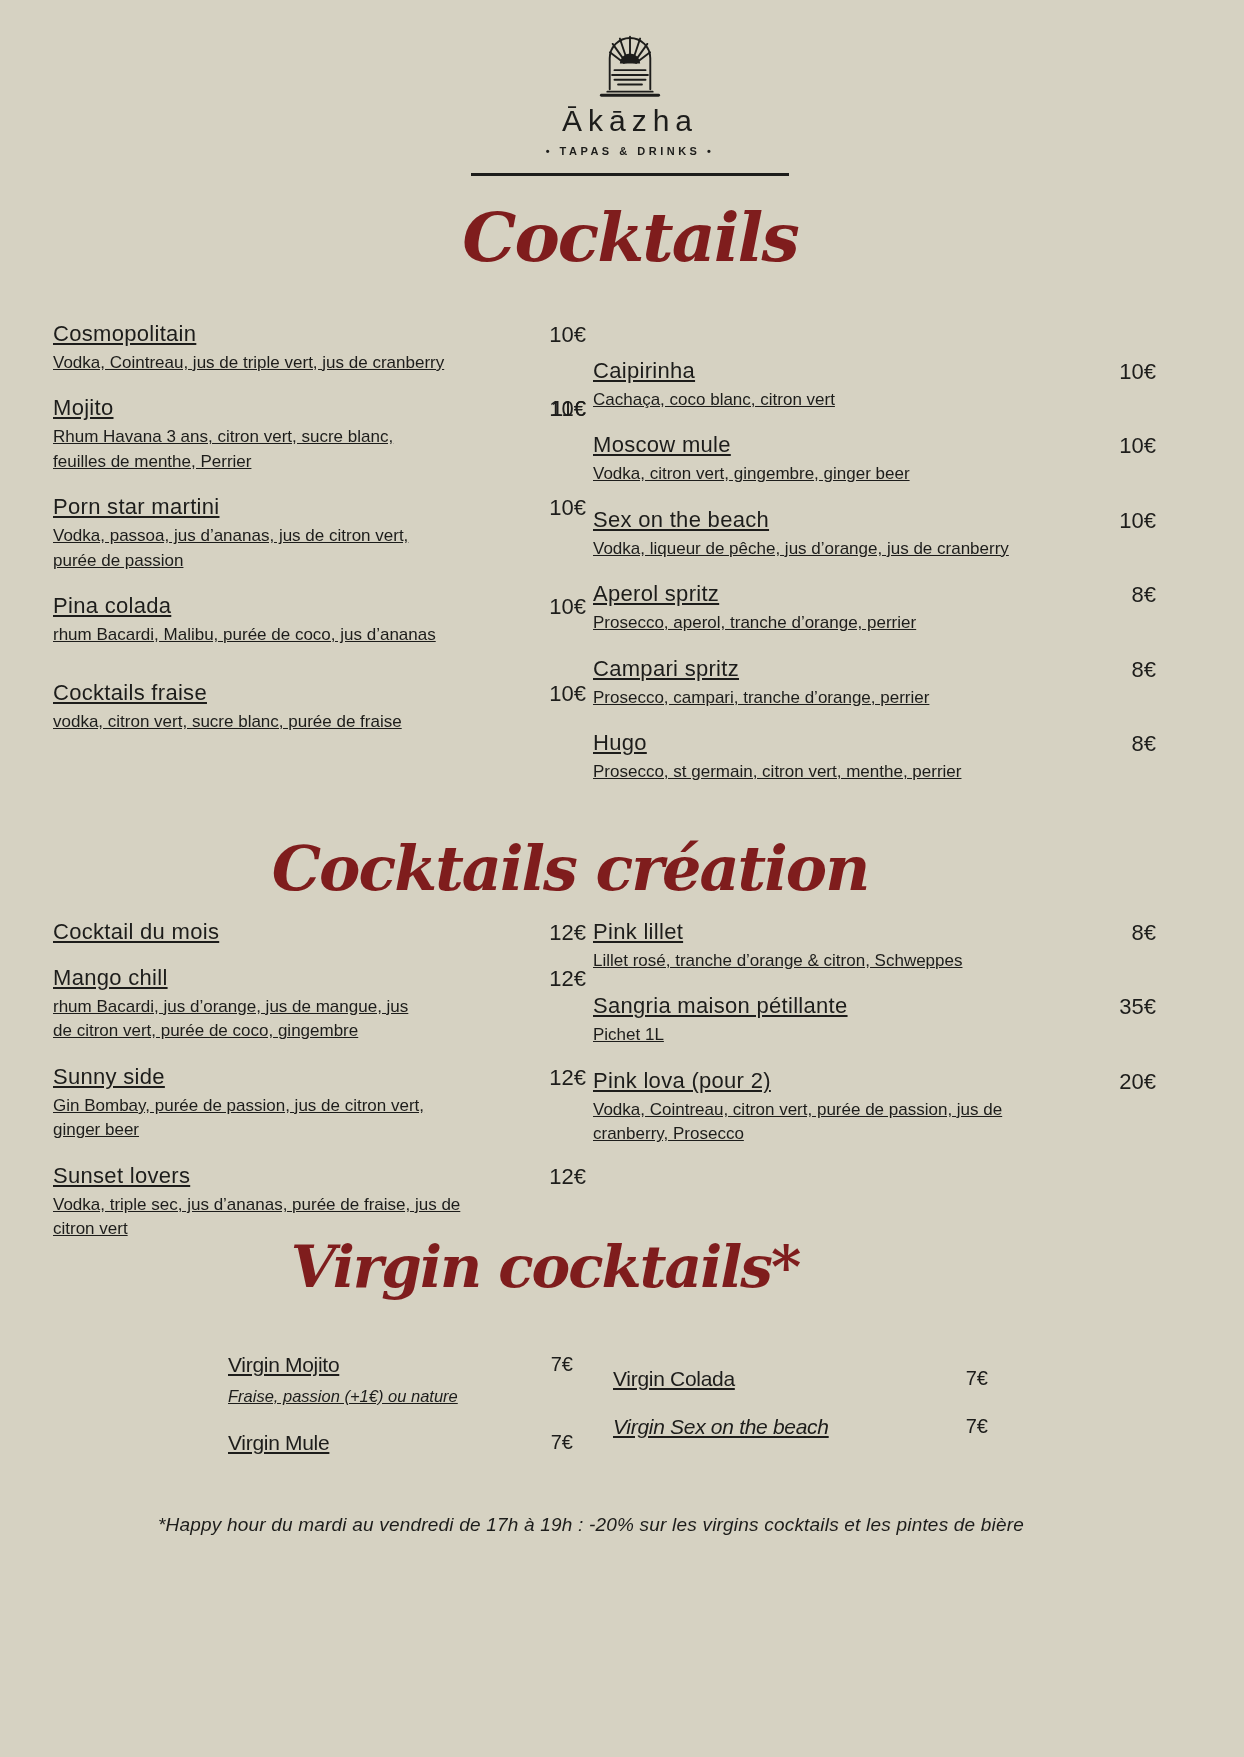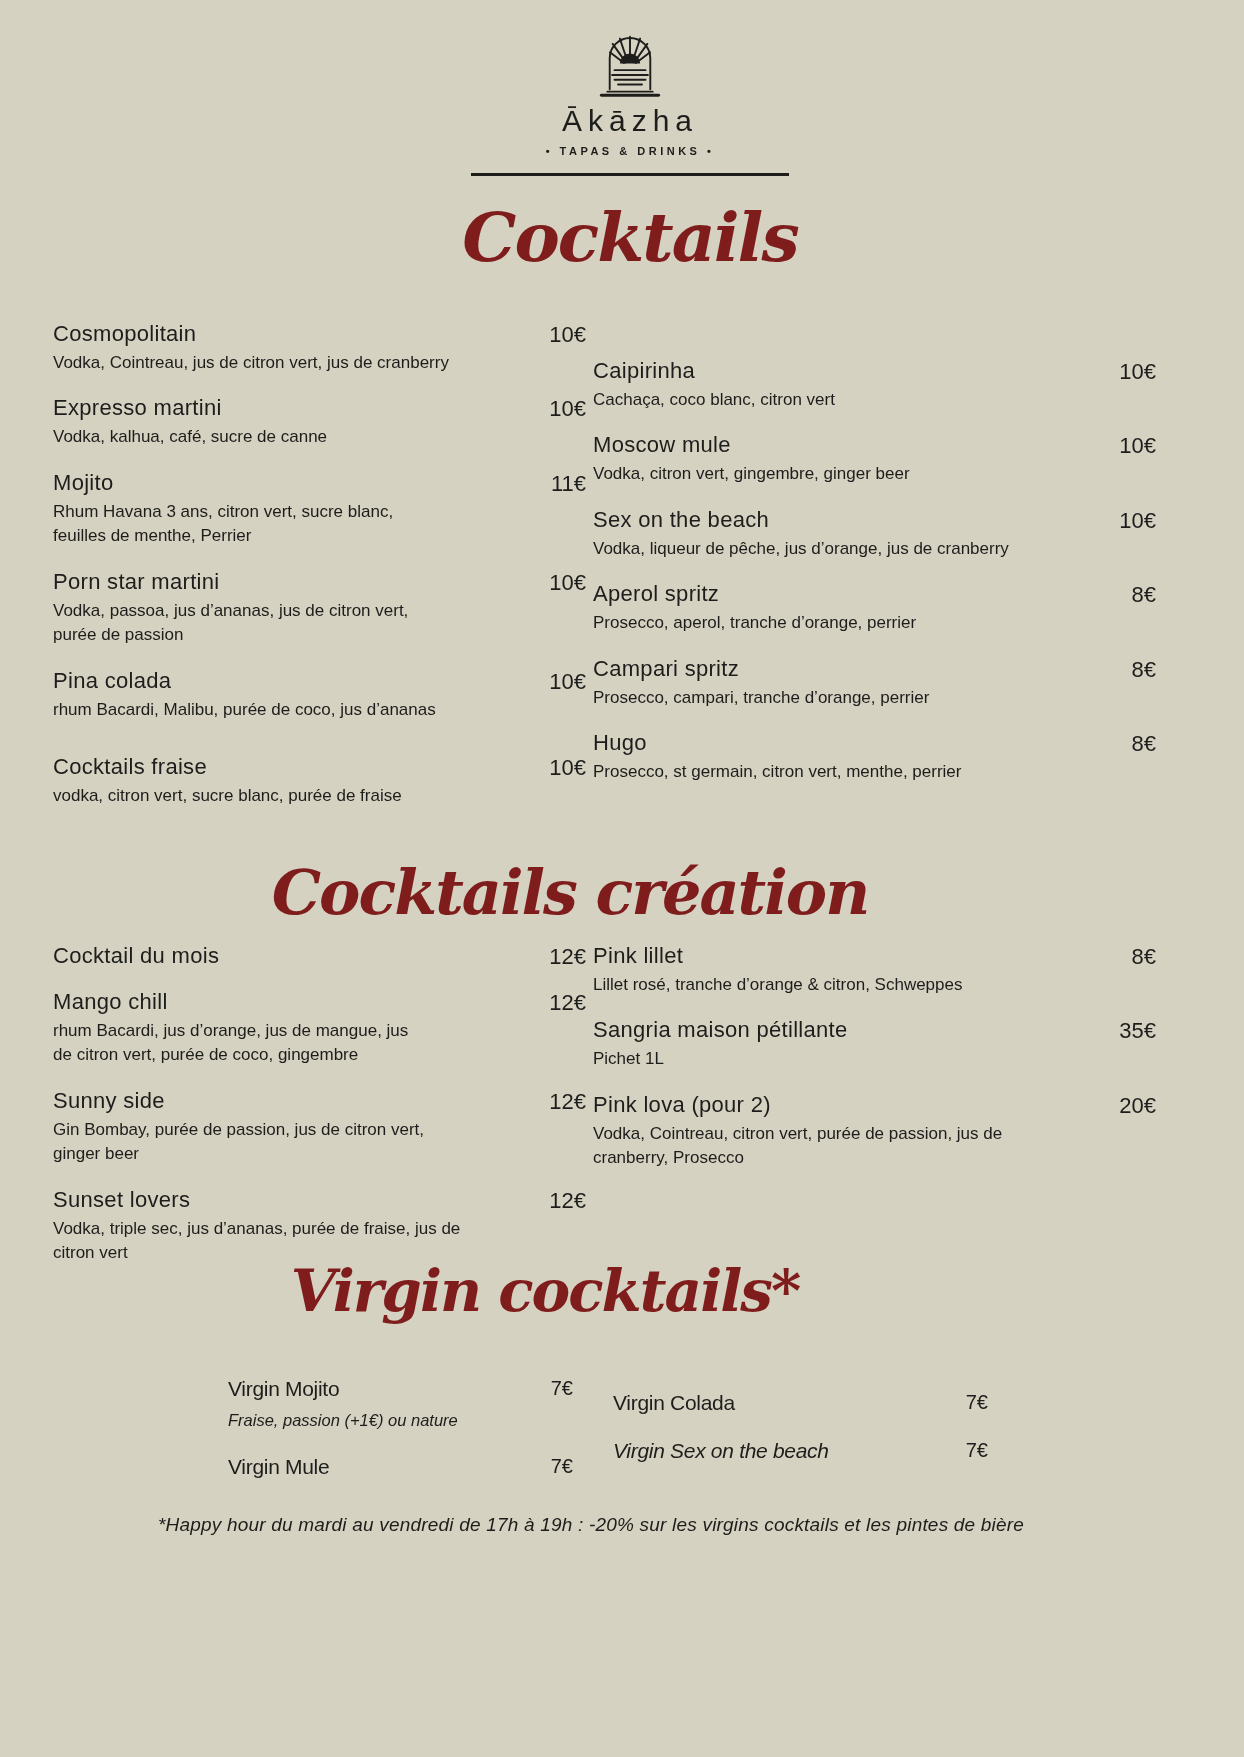--- a/index.html
+++ b/index.html
@@ -37,21 +37,21 @@
   .t1 { font-size:68px; margin-top:24px; }
   .t2 { font-size:62px; margin-top:30px; transform:translateX(-60px); }
   .t3 { font-size:58px; margin-top:-26px; transform:translateX(-85px); }
   
   .menu { display:flex; padding:0 154px 0 45px; }
   .m1 { margin-top:46px; }
   .m2 { margin-top:16px; }
   .col-left  { width:475px; margin-right:65px; flex-shrink:0; }
   .col-right { flex:1; }
   .cocktails .col-right { padding-top:37px; }
-  .item { position:relative; margin-bottom:20px; padding-right:58px; }
+  .item { position:relative; margin-bottom:20px; padding-right:58px;text-decoration:underline; }
   .item-text { width:100%; }
   .item-name { font-size:22px; line-height:26px; letter-spacing:0.3px; }
   .item-desc {
     font-size:17px; line-height:24.5px; margin-top:4px;
     white-space:pre-line; margin-right:-58px;
   }
   .item-price {
     position:absolute; right:-58px; top:1px;
     font-size:22px; white-space:nowrap;
   }
@@ -101,29 +101,25 @@
     <div class="brand-tagline">• TAPAS &amp; DRINKS •</div>
     <div class="divider"></div>
   </div>
 
   <div class="script-title t1">Cocktails</div>
   <div class="menu cocktails m1">
     <div class="col col-left">
         <div class="item">
           <div class="item-text">
             <div class="item-name">Cosmopolitain</div>
-            <div class="item-desc">Vodka, Cointreau, jus de citron vert, jus de cranberry</div>
-          </div>
-          <div class="item-price">10€</div>
-        </div>
-        <div class="item">
-          <div class="item-text">
-            <div class="item-name">Expresso martini</div>
-            <div class="item-desc">Vodka, kalhua, café, sucre de canne</div>
-          </div>
+            <div class="item-desc">Vodka, Cointreau, jus de triple vert, jus de cranberry</div>
+          </div>
+          <div class="item-price">10€</div>
+        </div>
+        <div class="item">
           <div class="item-price">10€</div>
         </div>
         <div class="item">
           <div class="item-text">
             <div class="item-name">Mojito</div>
             <div class="item-desc">Rhum Havana 3 ans, citron vert, sucre blanc,
 feuilles de menthe, Perrier</div>
           </div>
           <div class="item-price">11€</div>
         </div>

